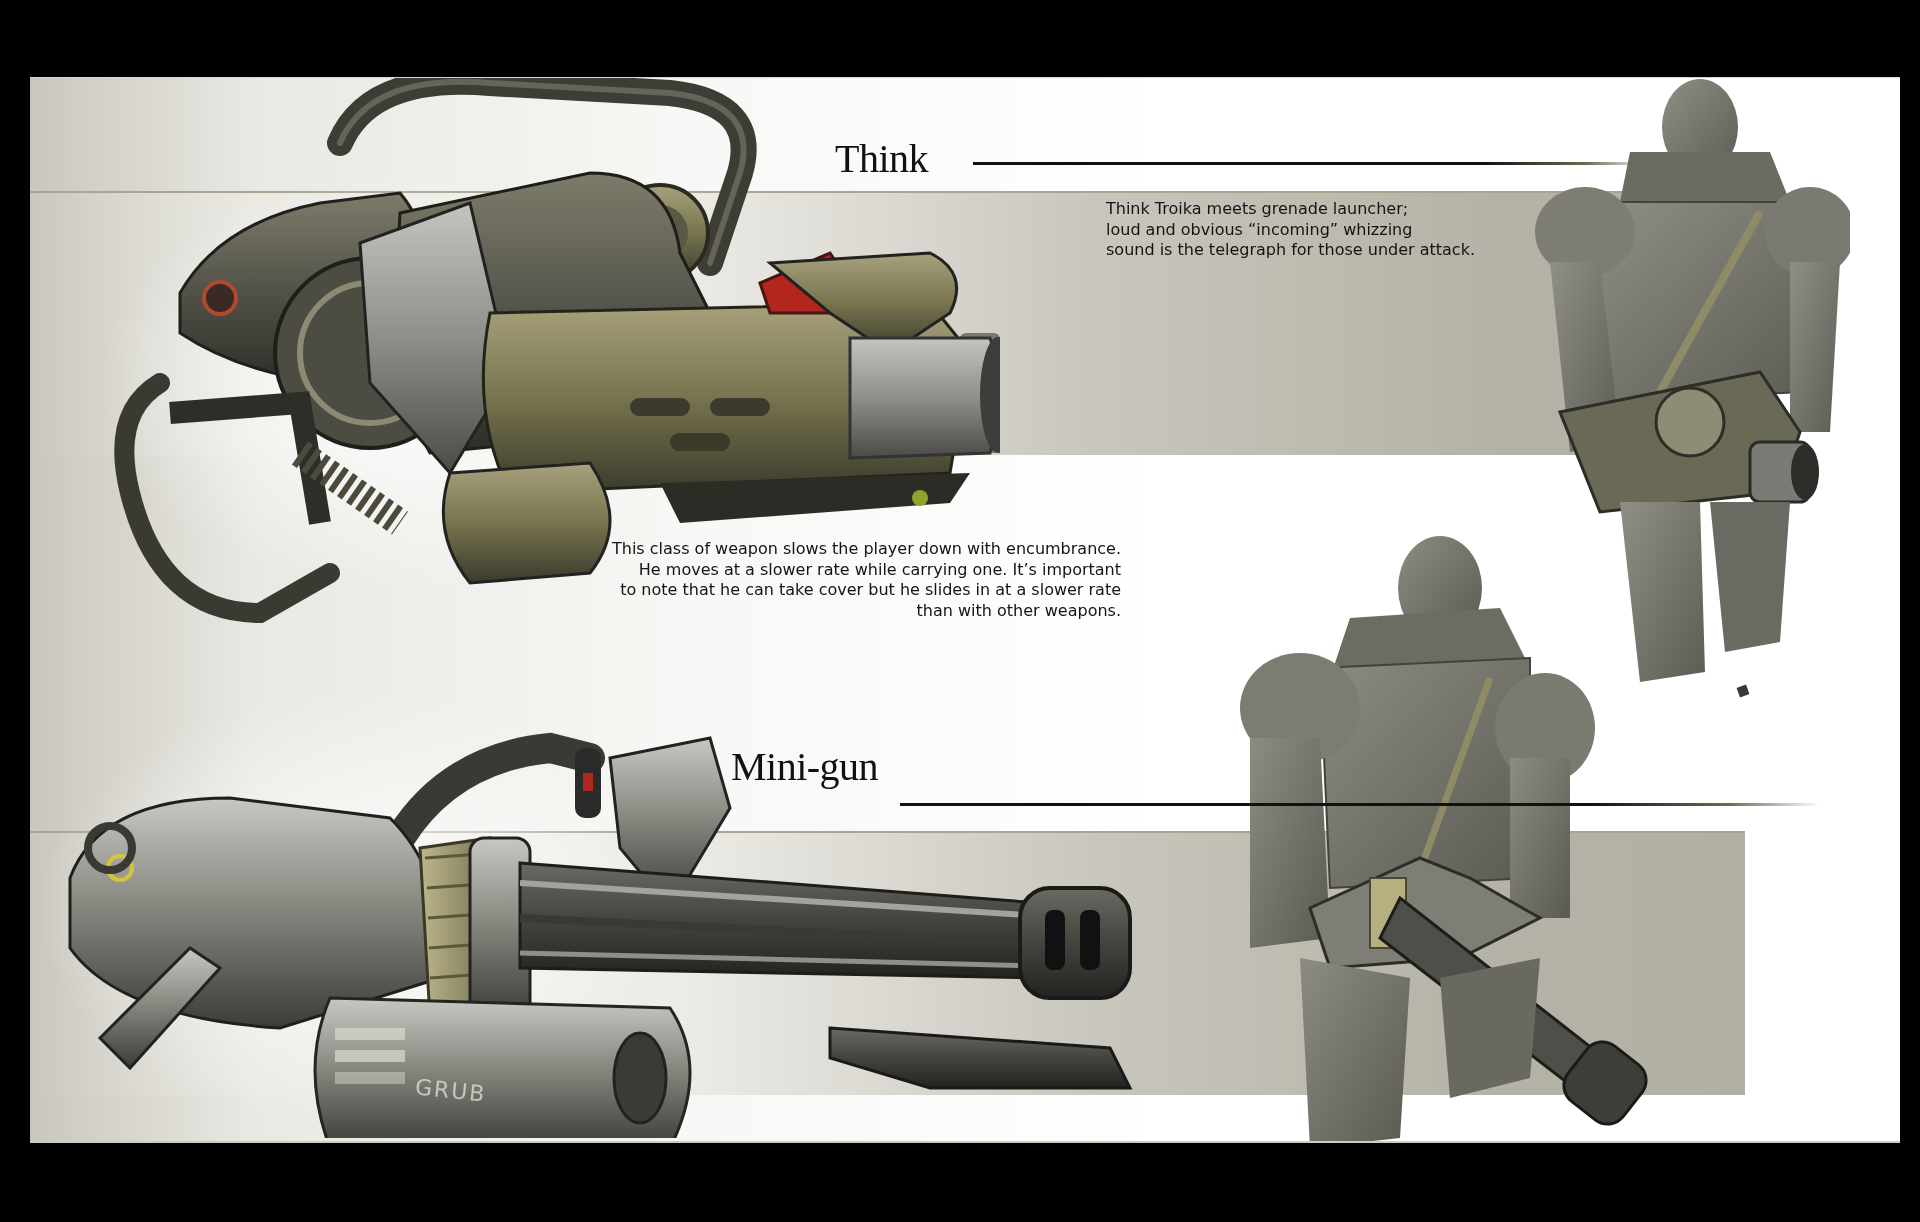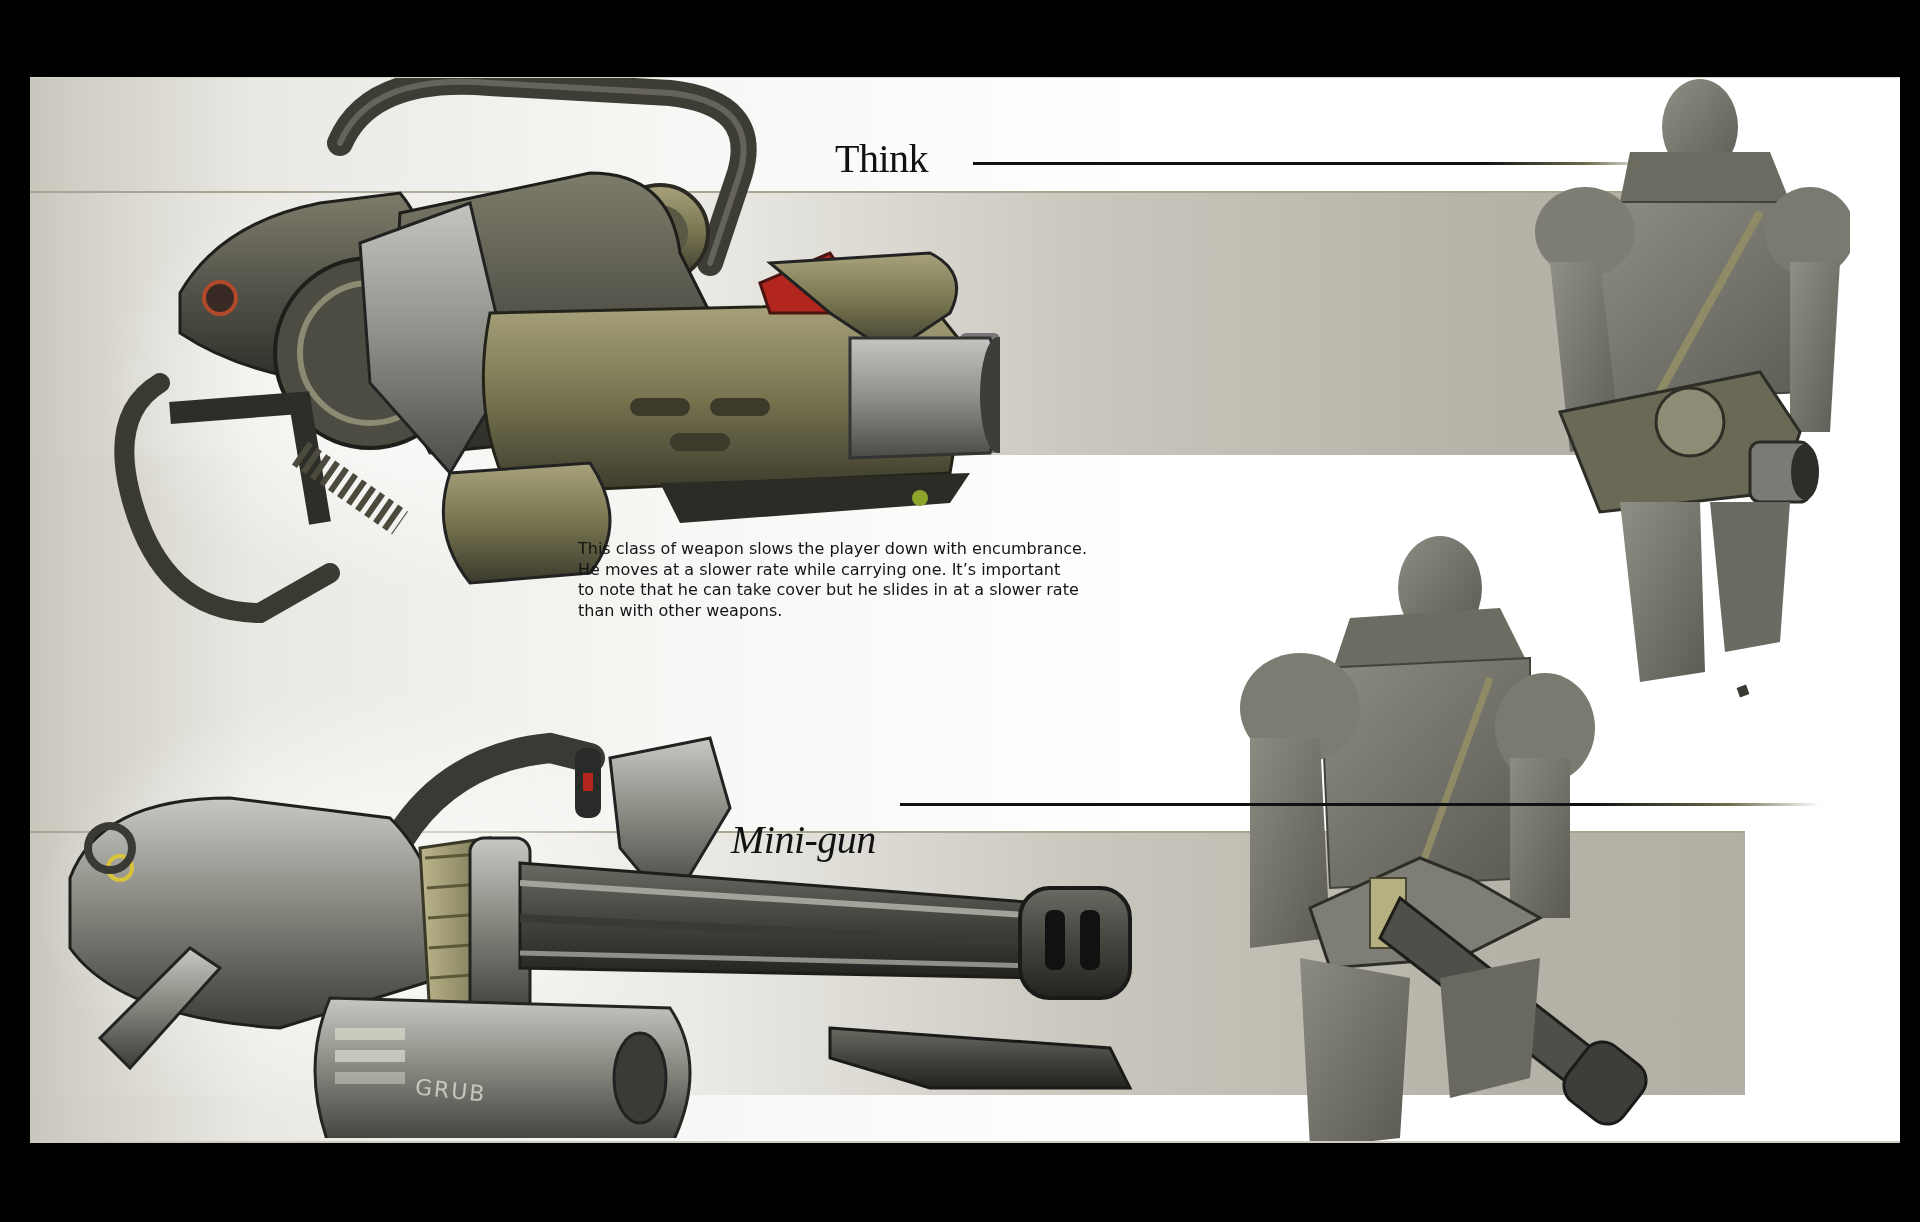--- a/index.html
+++ b/index.html
@@ -239,22 +239,25 @@
       <rect x="360" y="530" width="70" height="70" rx="20" fill="#3d3d39" stroke="#1a1a18" stroke-width="3" transform="rotate(38 395 565)"></rect>
 
       <path d="M90 440 L200 460 L190 620 L100 630 Z" fill="url(#skin2)"></path>
       <path d="M230 460 L330 440 L320 560 L240 580 Z" fill="#696961"></path>
     </svg>
   </div>
 
   <div class="heading" style="left:805px; top:61px;">Think</div>
   <div class="rule" style="left:943px; top:84px; width:680px;"></div>
 
-
-  <div class="blurb" style="left:548px; top:461px;"><span>This class of weapon slows the player down with encumbrance.</span>
+  <div class="blurb" style="left:1076px; top:121px;"><span>Think Troika meets grenade launcher;</span>
+<span>loud and obvious “incoming” whizzing</span>
+<span>sound is the telegraph for those under attack.</span></div>
+
+  <div class="blurb" style="left:582px; top:461px;text-align:right;"><span>This class of weapon slows the player down with encumbrance.</span>
 <span>He moves at a slower rate while carrying one. It’s important</span>
 <span>to note that he can take cover but he slides in at a slower rate</span>
 <span>than with other weapons.</span></div>
 
-  <div class="heading" style="left:701px; top:742px;font-style:italic;">Mini-gun</div>
+  <div class="heading" style="left:701px; top:669px;">Mini-gun</div>
   <div class="rule" style="left:870px; top:725px; width:920px;"></div>
 
 </div>
 
 </body></html>

